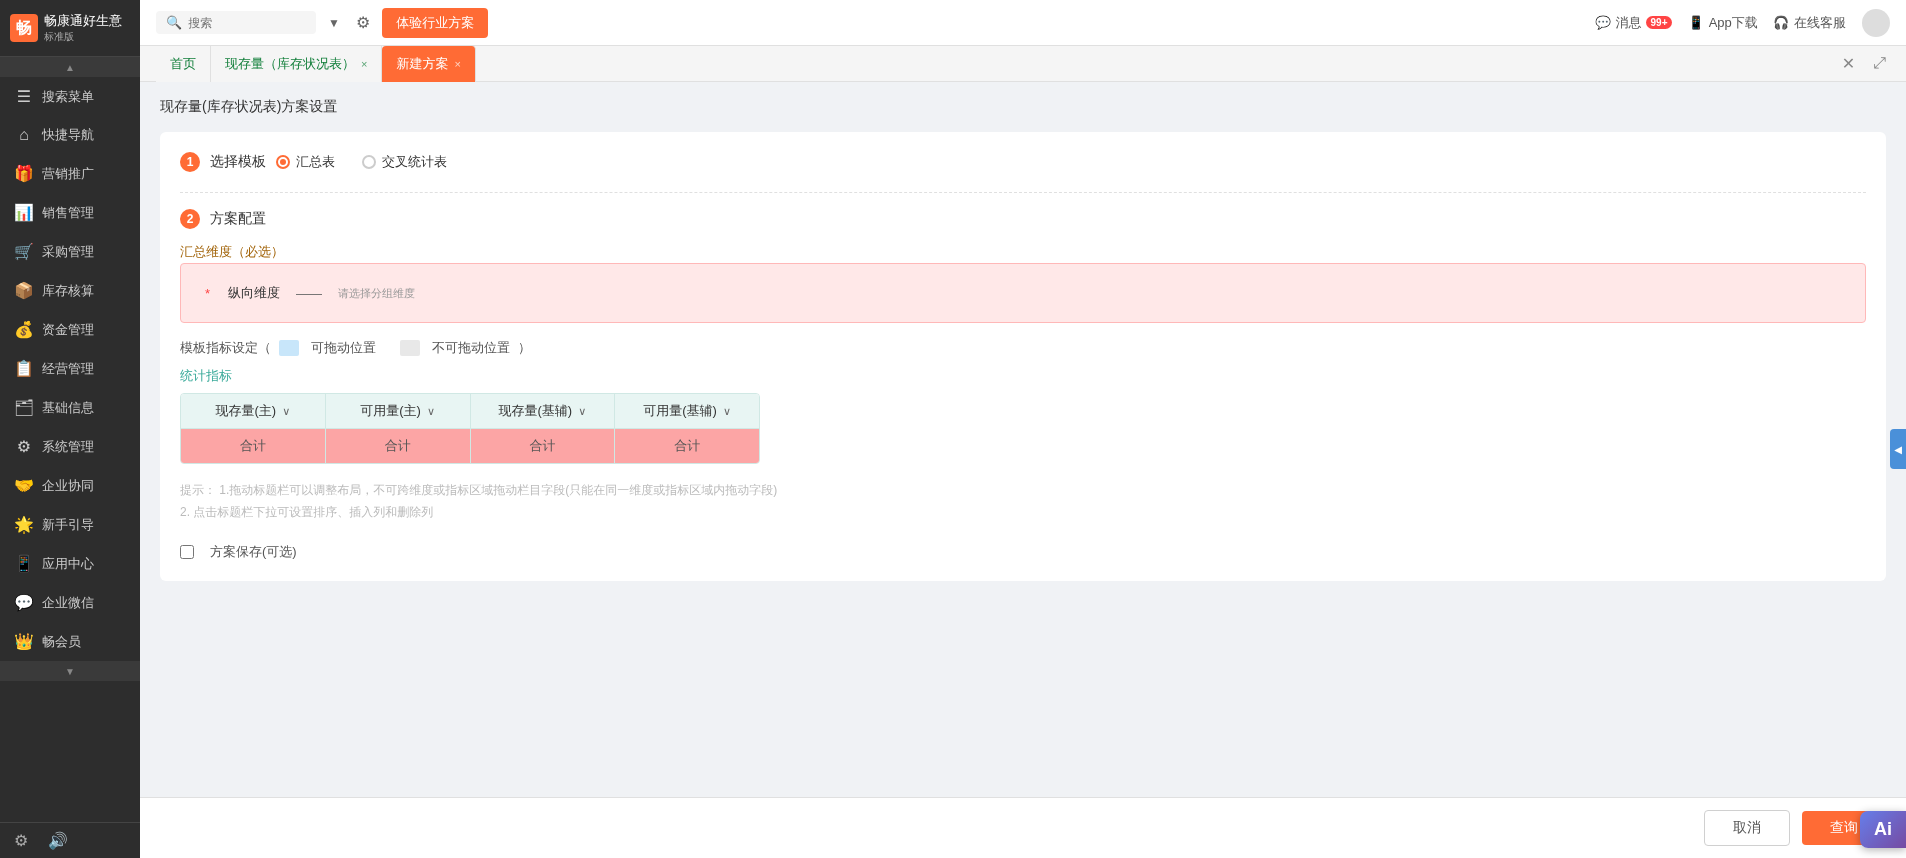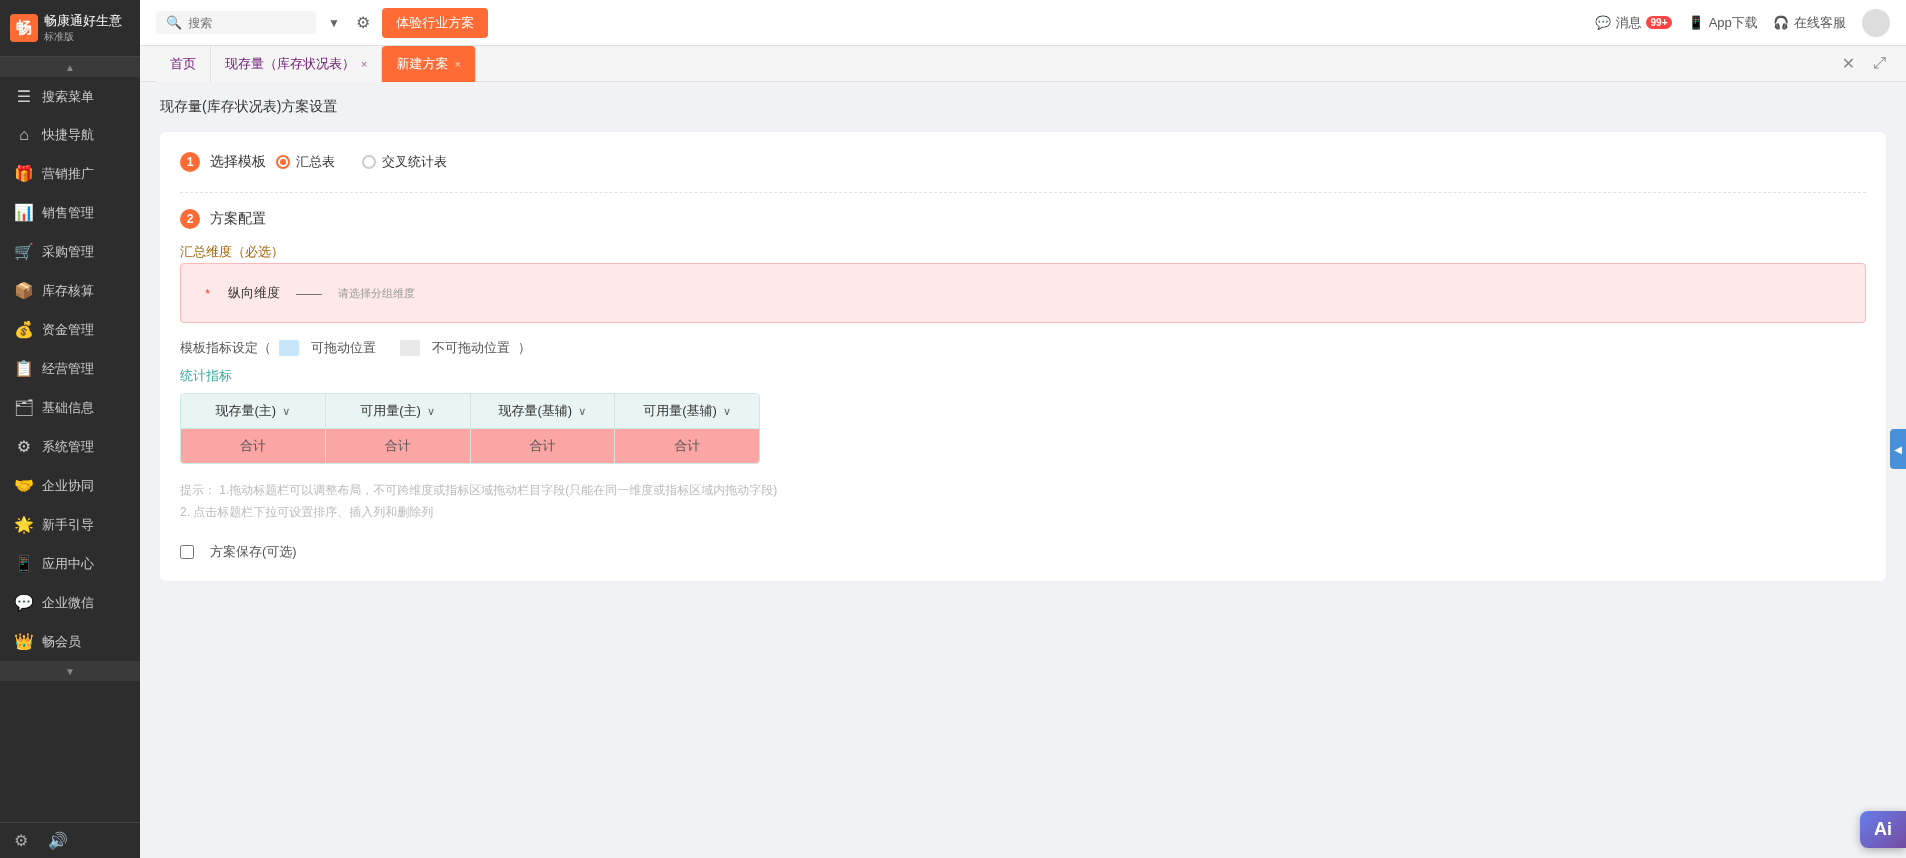--- a/index.html
+++ b/index.html
@@ -113,21 +113,21 @@
       align-items: center;
       padding: 0 16px;
       gap: 0;
       height: 36px;
     }
     .tab {
       display: flex; align-items: center; gap: 6px;
       padding: 0 14px;
       height: 36px;
       font-size: 13px;
-      color: #701a75;
+      color: #15803d;
       cursor: pointer;
       border-right: 1px solid #e0e0e0;
       background: #f5f5f5;
     }
     .tab.active {
       background: #ff6b35;
       color: #fff;
       border-radius: 4px 4px 0 0;
     }
     .tab-close { font-size: 11px; cursor: pointer; opacity: 0.7; }
@@ -523,17 +523,21 @@
       </div>
 
       <div class="save-option">
         <input type="checkbox" class="save-checkbox" style="">
         <span class="save-label">方案保存(可选)</span>
       </div>
 
     </div>
   </div>
 
+  <div class="footer">
+    <button class="btn-cancel">取消</button>
+    <button class="btn-query">查询</button>
+  </div>
 </div>
 
 <div class="ai-float">Ai</div>
 
 <div class="side-toggle">◀</div>
 
 </body></html>

